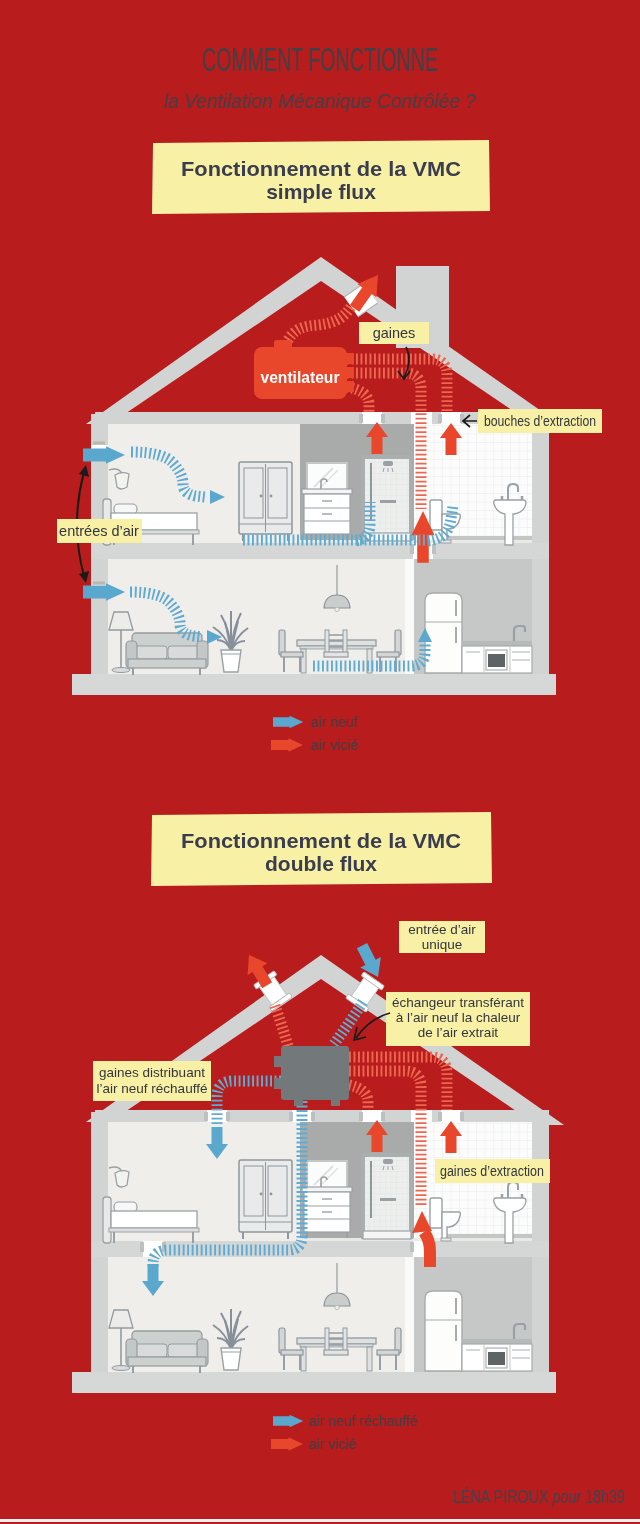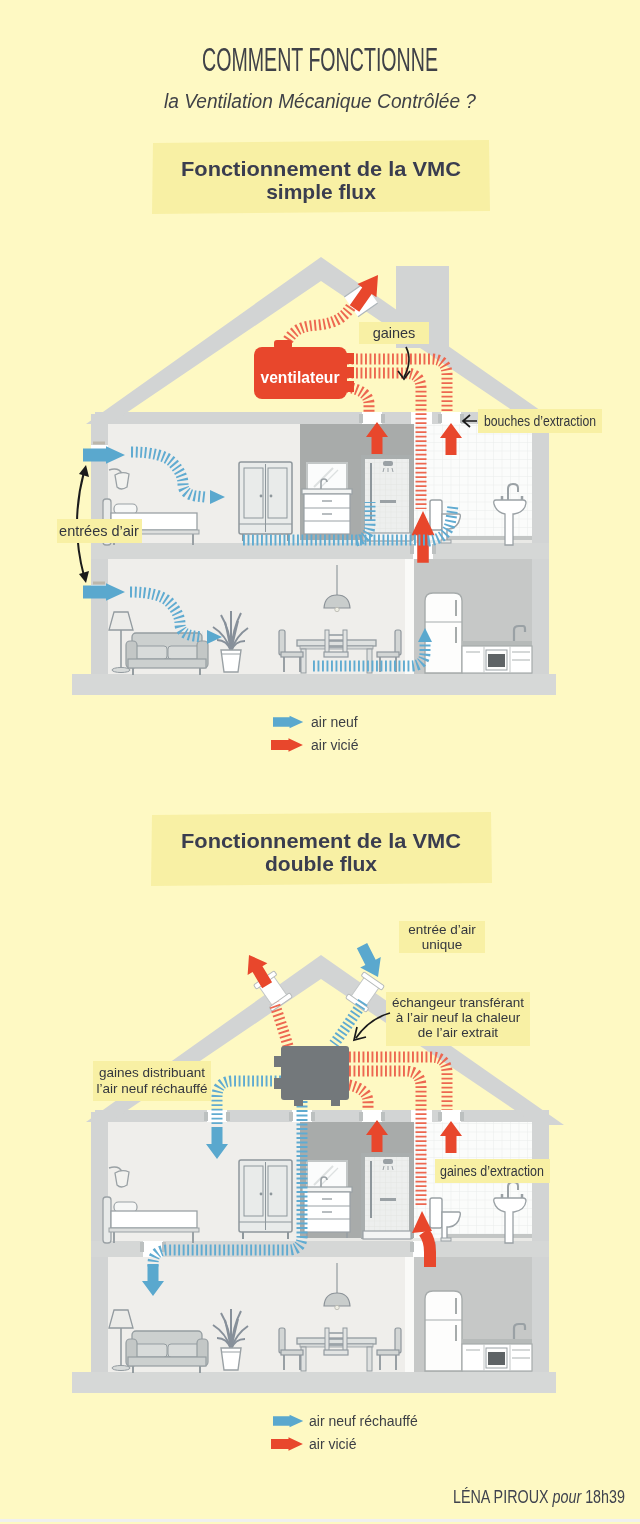--- a/index.html
+++ b/index.html
@@ -1,16 +1,16 @@
 <!DOCTYPE html>
 <html><head>
 <meta charset="utf-8">
 <style>
   html,body{margin:0;padding:0;background:#ffffff;}
-  .wrap{width:640px;height:1524px;position:relative;background:#fef9c3;overflow:hidden;}
+  .wrap{width:640px;height:1524px;position:relative;background:#b91c1c;overflow:hidden;}
   text{font-family:"Liberation Sans",sans-serif;}
 </style>
 </head>
 <body>
 <div class="wrap">
 <svg width="640" height="1524" viewBox="0 0 640 1524">
 <defs>
 
 <pattern id="tiles" width="8.5" height="8.5" patternUnits="userSpaceOnUse">
   <rect width="8.5" height="8.5" fill="#fbfcfb"></rect>

